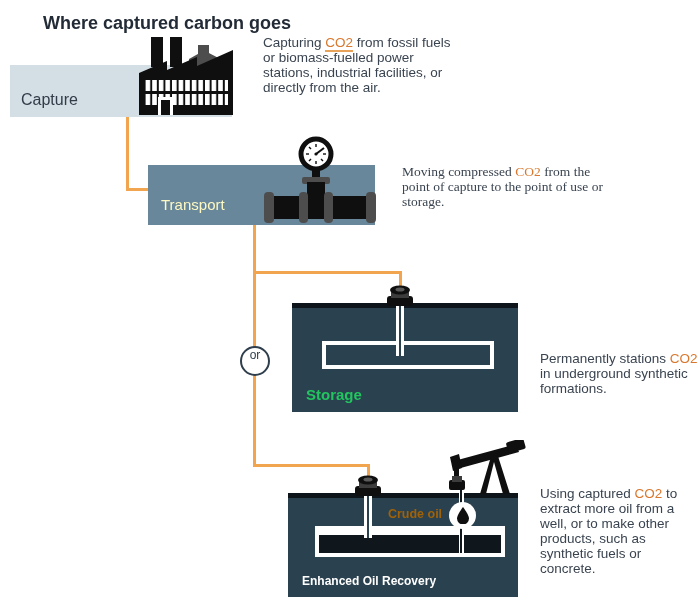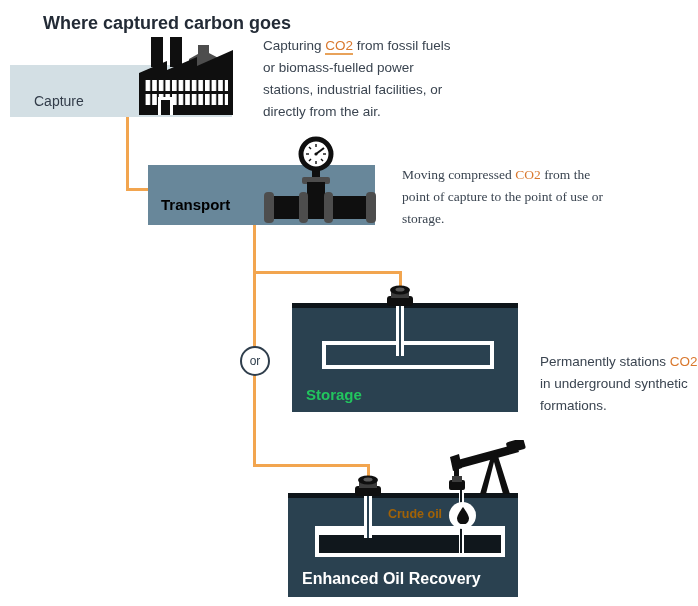--- a/index.html
+++ b/index.html
@@ -5,42 +5,42 @@
   html,body{margin:0;padding:0;background:#fff;}
   #stage{
     position:relative;width:698px;height:606px;background:#ffffff;overflow:hidden;
     font-family:"Liberation Sans","DejaVu Sans",sans-serif;color:#3a4450;
   }
   .abs{position:absolute;}
   
   .title{left:10px;top:13px;font-size:18px;font-weight:700;color:#232b36;margin-left:33px;}
   
   .capture-box{left:10px;top:65px;width:222px;height:52px;background:#d3dfe4;}
-  .capture-label{left:24px;bottom:8px;font-size:14px;color:#323c49;}
+  .capture-label{left:11px;bottom:8px;font-size:16px;color:#323c49;}
   .transport-box{left:148px;top:165px;width:227px;height:60px;background:#68879a;}
-  .transport-label{left:13px;bottom:12px;font-size:15px;font-weight:700;color:#000000;}
+  .transport-label{left:13px;bottom:12px;font-size:15px;font-weight:400;color:#fef9c3;}
   .dark-box{background:#2a4150;}
   .storage-box{left:292px;top:303px;width:226px;height:109px;}
   .eor-box{left:288px;top:493px;width:230px;height:104px;}
   .ground-strip{left:0;top:0;right:0;height:5px;background:#0e151a;position:absolute;}
   .storage-label{left:14px;bottom:9px;font-size:15px;font-weight:700;color:#22c55e;}
-  .eor-label{left:14px;bottom:9px;font-size:16px;font-weight:700;color:#fff;}
+  .eor-label{left:14px;bottom:9px;font-size:12px;font-weight:700;color:#fff;}
   
-  .desc{font-size:13.5px;line-height:22px;color:#3a4450;}
+  .desc{font-size:13.5px;line-height:15px;color:#3a4450;}
   .desc-capture{left:263px;top:35px;width:200px;}
   .desc-transport{left:402px;top:164px;width:218px;font-family:Liberation Serif, serif;}
   .desc-storage{left:540px;top:351px;width:158px;}
   .desc-eor{left:540px;top:486px;width:158px;}
   .co2{color:#d9782e;}
   .co2.underlined{border-bottom:2px solid #e8a25a;padding-bottom:0px;}
   
   .conn{background:#f2a54f;position:absolute;}
   .or-circle{
     left:240px;top:346px;width:26px;height:26px;background:#fff;border:2px solid #2f3e4c;
-    border-radius:50%;display:flex;align-items:center;justify-content:center;
+    border-radius:50%;display:flex;justify-content:center;
     font-size:12px;color:#2f3e4c;z-index:5;
   }
   
   .well-pipe{background:linear-gradient(90deg,#fff 0 3px,#2a4150 3px 5px,#fff 5px 8px);z-index:2;}
   .prod-pipe{background:linear-gradient(90deg,#fff 0 1.5px,#10171c 1.5px 3.5px,#fff 3.5px 5px);z-index:2;}
   .reservoir{border:4px solid #fff;box-sizing:border-box;}
   .storage-reservoir{left:322px;top:341px;width:172px;height:28px;}
   .eor-reservoir{left:315px;top:526px;width:190px;height:31px;border-top-width:9px;background:#10171c;}
   .crude-label{left:385px;top:507px;width:60px;text-align:center;font-size:12.5px;font-weight:700;color:#a16207;z-index:3;}
   .oil-circle{left:449px;top:502px;width:27px;height:27px;background:#fff;border-radius:50%;z-index:3;
@@ -166,14 +166,17 @@
       <rect x="8" y="36" width="10" height="6" fill="#3c3c3c"></rect>
     </svg>
   </div>
   <div class="abs crude-label">Crude oil</div>
   <div class="abs oil-circle">
     <svg width="14" height="17" viewBox="0 0 14 17">
       <path d="M7 0 C7 0 1 8 1 11.5 A6 6 0 0 0 13 11.5 C13 8 7 0 7 0 Z" fill="#0f0f0f"></path>
     </svg>
   </div>
   <div class="abs reservoir eor-reservoir"></div>
+  <div class="abs desc desc-eor">
+    <span>Using captured </span><span class="co2">CO2</span><span> to extract more oil from a well, or to make other products, such as synthetic fuels or concrete.</span>
+  </div>
 
 </div>
 
 </body></html>

